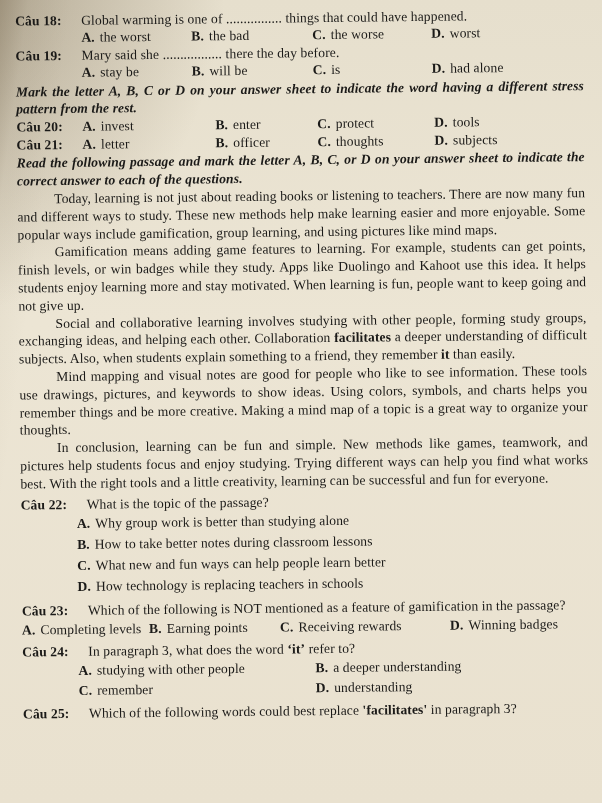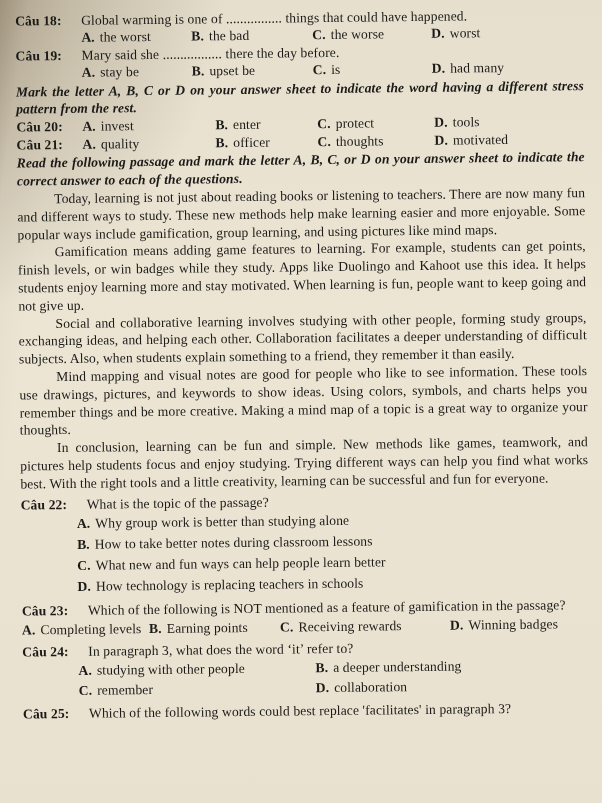--- a/index.html
+++ b/index.html
@@ -24,63 +24,63 @@
   .qline5 .qlabel { width: auto; }
   .passage { text-align: justify; }
   .para { text-indent: 37px; line-height: 17.8px; }
   .q22 { margin-top: 3px; }
   .opt-line { margin-left: 56px; line-height: 21px; }
   .q23 { margin-top: 5px; text-align: justify; }
   .opts23 { display: grid; grid-template-columns: 127px 131px 170px auto; line-height: 19px; margin-top: 1px; }
   .q24 { margin-top: 4px; }
   .opts24 { display: grid; grid-template-columns: 237px auto; margin-left: 56px; line-height: 20px; }
   .q25 { margin-top: 4px; }
-  b { font-weight: 400; }
+  b { font-weight: 700; }
 </style>
 </head>
 <body>
 
 <div class="paper">
 
   <div>
     <div class="line"><span class="qlabel">Câu 18:</span><span>Global warming is one of ................ things that could have happened.</span></div>
     <div class="opts-inline line">
       <span><span class="letter">A.</span><span>the worst</span></span>
       <span><span class="letter">B.</span><span>the bad</span></span>
       <span><span class="letter">C.</span><span>the worse</span></span>
       <span><span class="letter">D.</span><span>worst</span></span>
     </div>
   </div>
 
   <div>
     <div class="line"><span class="qlabel">Câu 19:</span><span>Mary said she ................. there the day before.</span></div>
     <div class="opts-inline line">
       <span><span class="letter">A.</span><span>stay be</span></span>
-      <span><span class="letter">B.</span><span>upset be</span></span>
+      <span><span class="letter">B.</span><span>will be</span></span>
       <span><span class="letter">C.</span><span>is</span></span>
-      <span><span class="letter">D.</span><span>had many</span></span>
+      <span><span class="letter">D.</span><span>had alone</span></span>
     </div>
   </div>
 
   <div class="instr">Mark the letter A, B, C or D on your answer sheet to indicate the word having a different stress pattern from the rest.</div>
 
   <div class="line qline5">
     <span class="qlabel">Câu 20:</span>
     <span><span class="letter">A.</span><span>invest</span></span>
     <span><span class="letter">B.</span><span>enter</span></span>
     <span><span class="letter">C.</span><span>protect</span></span>
     <span><span class="letter">D.</span><span>tools</span></span>
   </div>
 
   <div class="line qline5">
     <span class="qlabel">Câu 21:</span>
-    <span><span class="letter">A.</span><span>quality</span></span>
+    <span><span class="letter">A.</span><span>letter</span></span>
     <span><span class="letter">B.</span><span>officer</span></span>
     <span><span class="letter">C.</span><span>thoughts</span></span>
-    <span><span class="letter">D.</span><span>motivated</span></span>
+    <span><span class="letter">D.</span><span>subjects</span></span>
   </div>
 
   <div class="instr">Read the following passage and mark the letter A, B, C, or D on your answer sheet to indicate the correct answer to each of the questions.</div>
 
   <div class="passage">
     <p class="para">Today, learning is not just about reading books or listening to teachers. There are now many fun and different ways to study. These new methods help make learning easier and more enjoyable. Some popular ways include gamification, group learning, and using pictures like mind maps.</p>
     <p class="para">Gamification means adding game features to learning. For example, students can get points, finish levels, or win badges while they study. Apps like Duolingo and Kahoot use this idea. It helps students enjoy learning more and stay motivated. When learning is fun, people want to keep going and not give up.</p>
     <p class="para"><span>Social and collaborative learning involves studying with other people, forming study groups, exchanging ideas, and helping each other. Collaboration </span><b>facilitates</b><span> a deeper understanding of difficult subjects. Also, when students explain something to a friend, they remember </span><b>it</b><span> than easily.</span></p>
     <p class="para">Mind mapping and visual notes are good for people who like to see information. These tools use drawings, pictures, and keywords to show ideas. Using colors, symbols, and charts helps you remember things and be more creative. Making a mind map of a topic is a great way to organize your thoughts.</p>
     <p class="para">In conclusion, learning can be fun and simple. New methods like games, teamwork, and pictures help students focus and enjoy studying. Trying different ways can help you find what works best. With the right tools and a little creativity, learning can be successful and fun for everyone.</p>
@@ -103,21 +103,21 @@
       <span><span class="letter">D.</span><span>Winning badges</span></span>
     </div>
   </div>
 
   <div class="q24">
     <div class="line"><span class="qlabel">Câu 24:</span><span>In paragraph 3, what does the word </span><b>‘it’</b><span> refer to?</span></div>
     <div class="opts24">
       <span><span class="letter">A.</span><span>studying with other people</span></span>
       <span><span class="letter">B.</span><span>a deeper understanding</span></span>
       <span><span class="letter">C.</span><span>remember</span></span>
-      <span><span class="letter">D.</span><span>collaboration</span></span>
+      <span><span class="letter">D.</span><span>understanding</span></span>
     </div>
   </div>
 
   <div class="q25">
     <div class="line"><span class="qlabel">Câu 25:</span><span>Which of the following words could best replace </span><b>'facilitates'</b><span> in paragraph 3?</span></div>
   </div>
 
 </div>
 
 </body></html>

